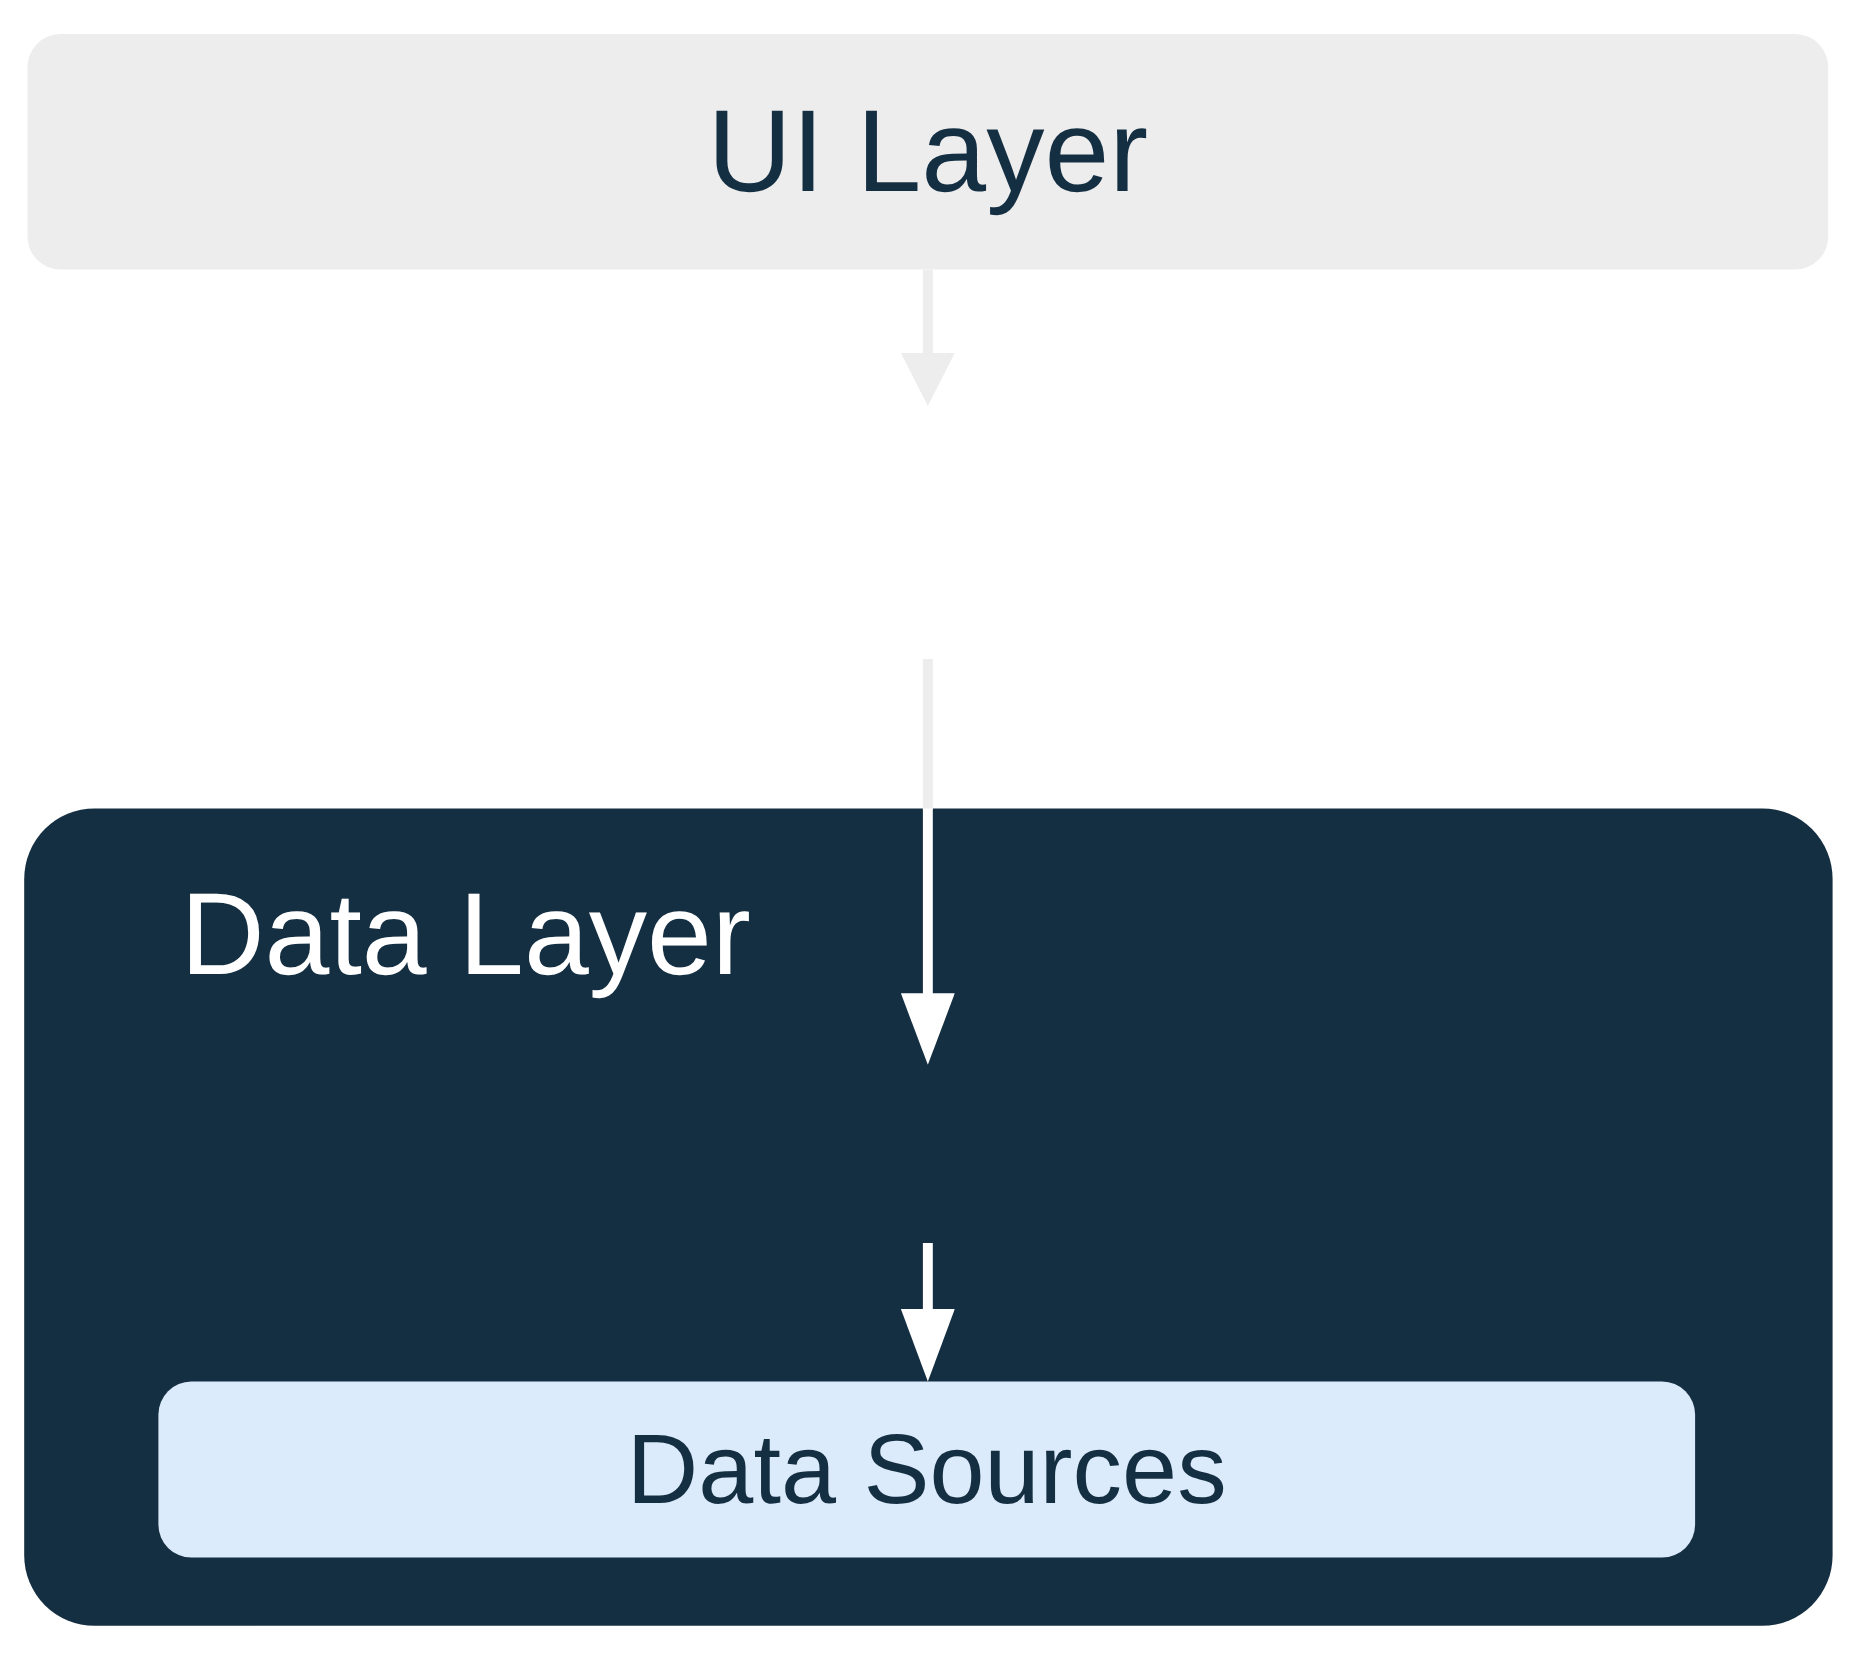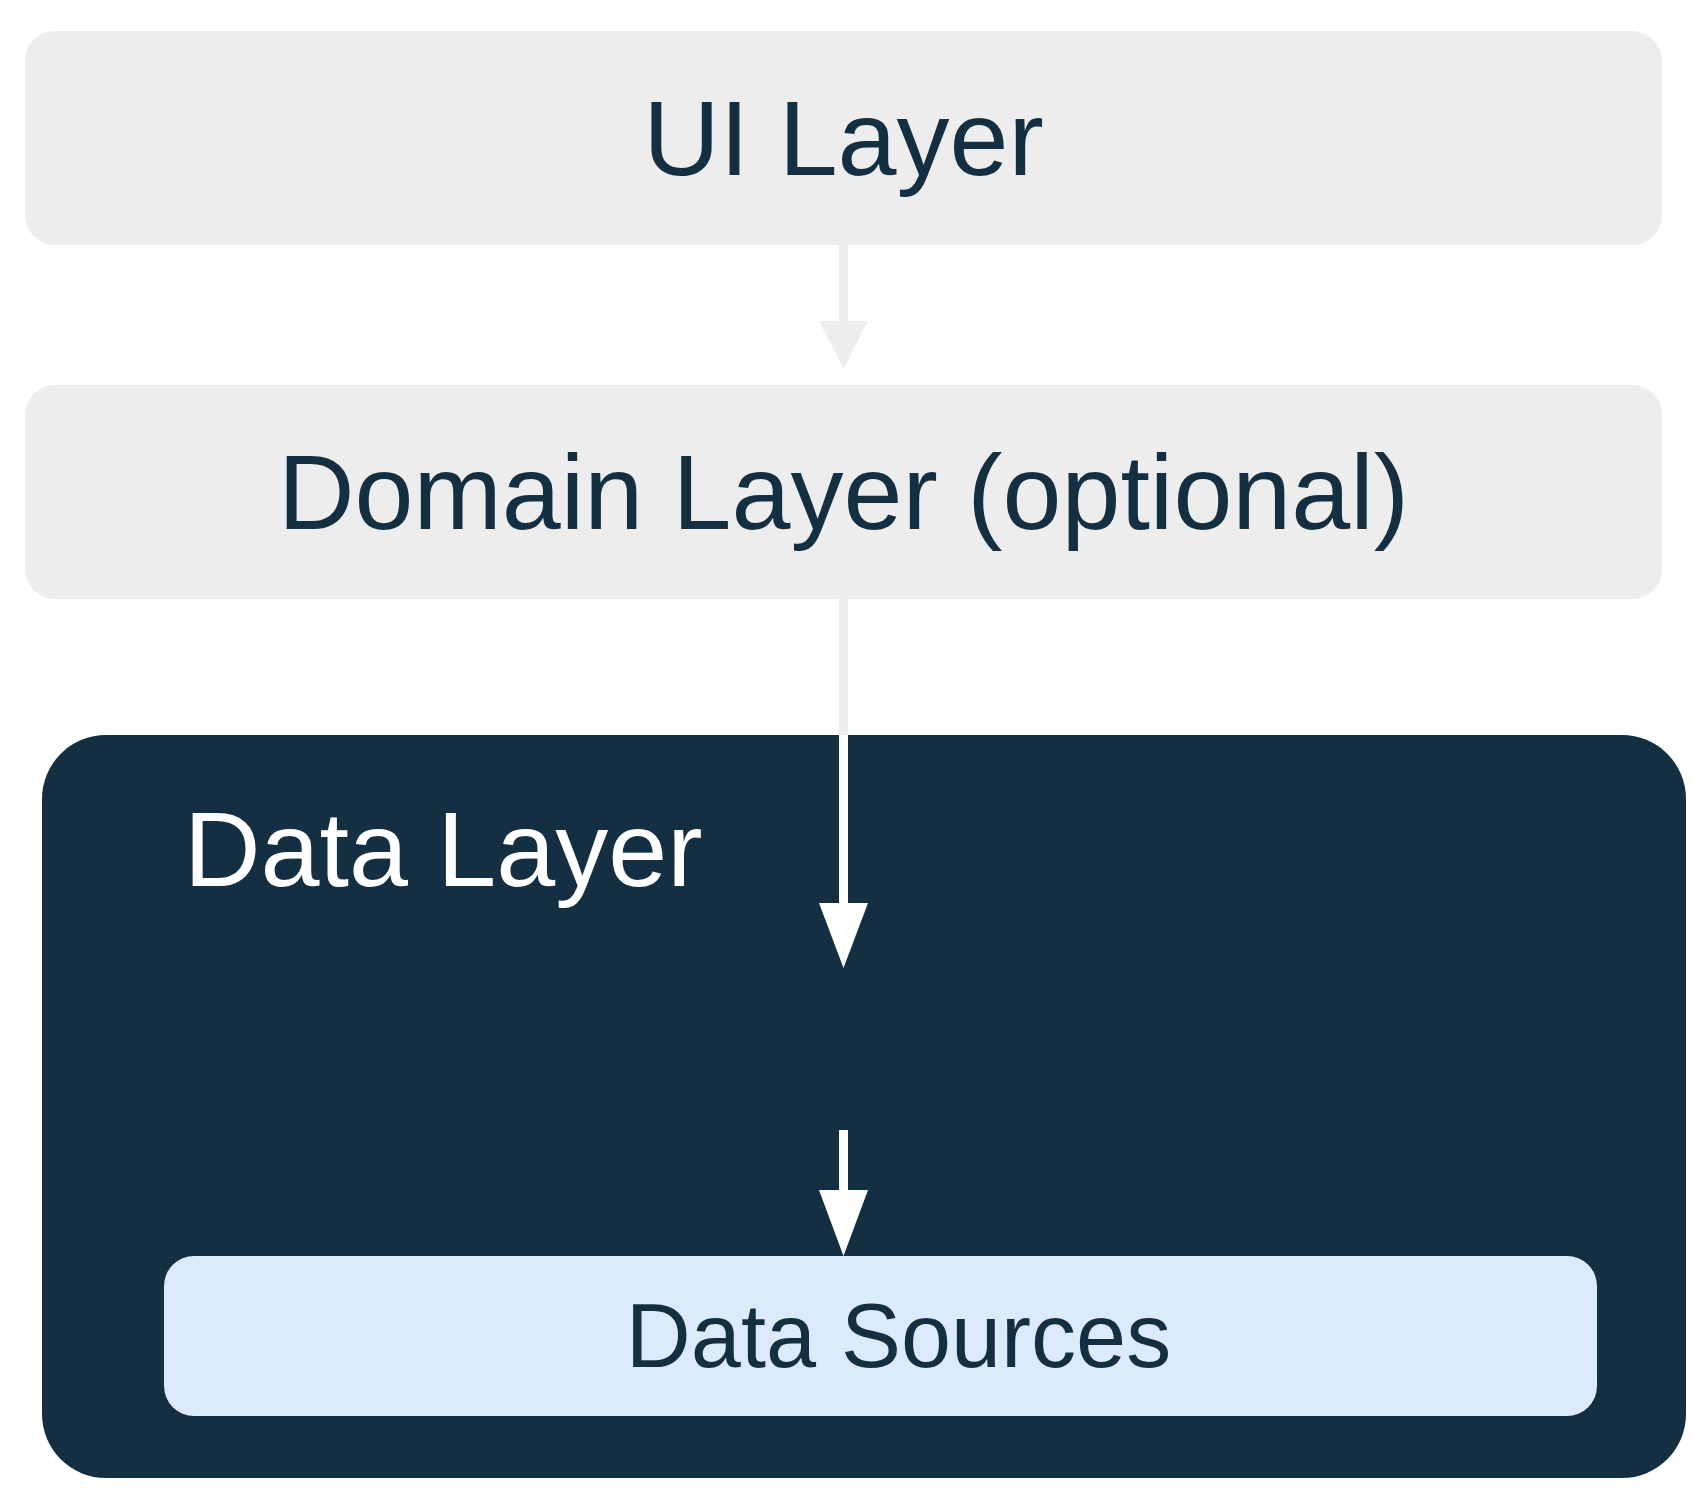--- a/index.html
+++ b/index.html
@@ -41,21 +41,20 @@
     white-space: nowrap;
   }
 
   #data-box {
     left: 22px;
     top: 735px;
     width: 1644px;
     height: 743px;
     border-radius: 64px;
     background: var(--navy, #152f42);
-    margin-left: 20px;
   }
 
   #data-layer-label {
     position: absolute;
     left: 142px;
     top: 54px;
     font-size: 106px;
     line-height: 1.15;
     color: var(--white-text, #ffffff);
     white-space: nowrap;
@@ -75,21 +74,20 @@
     top: 234px;
     height: 161px;
     background: var(--repositories-bg, #eef2d0);
   }
 
   #data-sources-box {
     left: 122px;
     top: 521px;
     height: 160px;
     background: var(--data-sources-bg, #dcebfb);
-    padding-left: 36px;
   }
 
   .inner-label {
     font-size: 90px;
     line-height: 1;
     color: var(--navy, #152f42);
     white-space: nowrap;
   }
 
   .arrow { position: absolute; }
@@ -107,23 +105,20 @@
 
   <div id="ui-box" class="box light-box">
     <span class="layer-title">UI Layer</span>
   </div>
 
   <svg id="arrow-ui-to-domain" class="arrow" width="49" height="124" viewBox="0 0 49 124">
     <rect class="fill-gray" x="20" y="0" width="9" height="78"></rect>
     <polygon class="fill-gray" points="0,76 49,76 24.5,124"></polygon>
   </svg>
 
-  <div id="domain-box" class="box light-box">
-    <span class="layer-title">Domain Layer (optional)</span>
-  </div>
 
   <div id="data-box" class="box">
     <span id="data-layer-label">Data Layer</span>
 
 
     <div id="data-sources-box" class="inner-box">
       <span class="inner-label">Data Sources</span>
     </div>
   </div>
 

